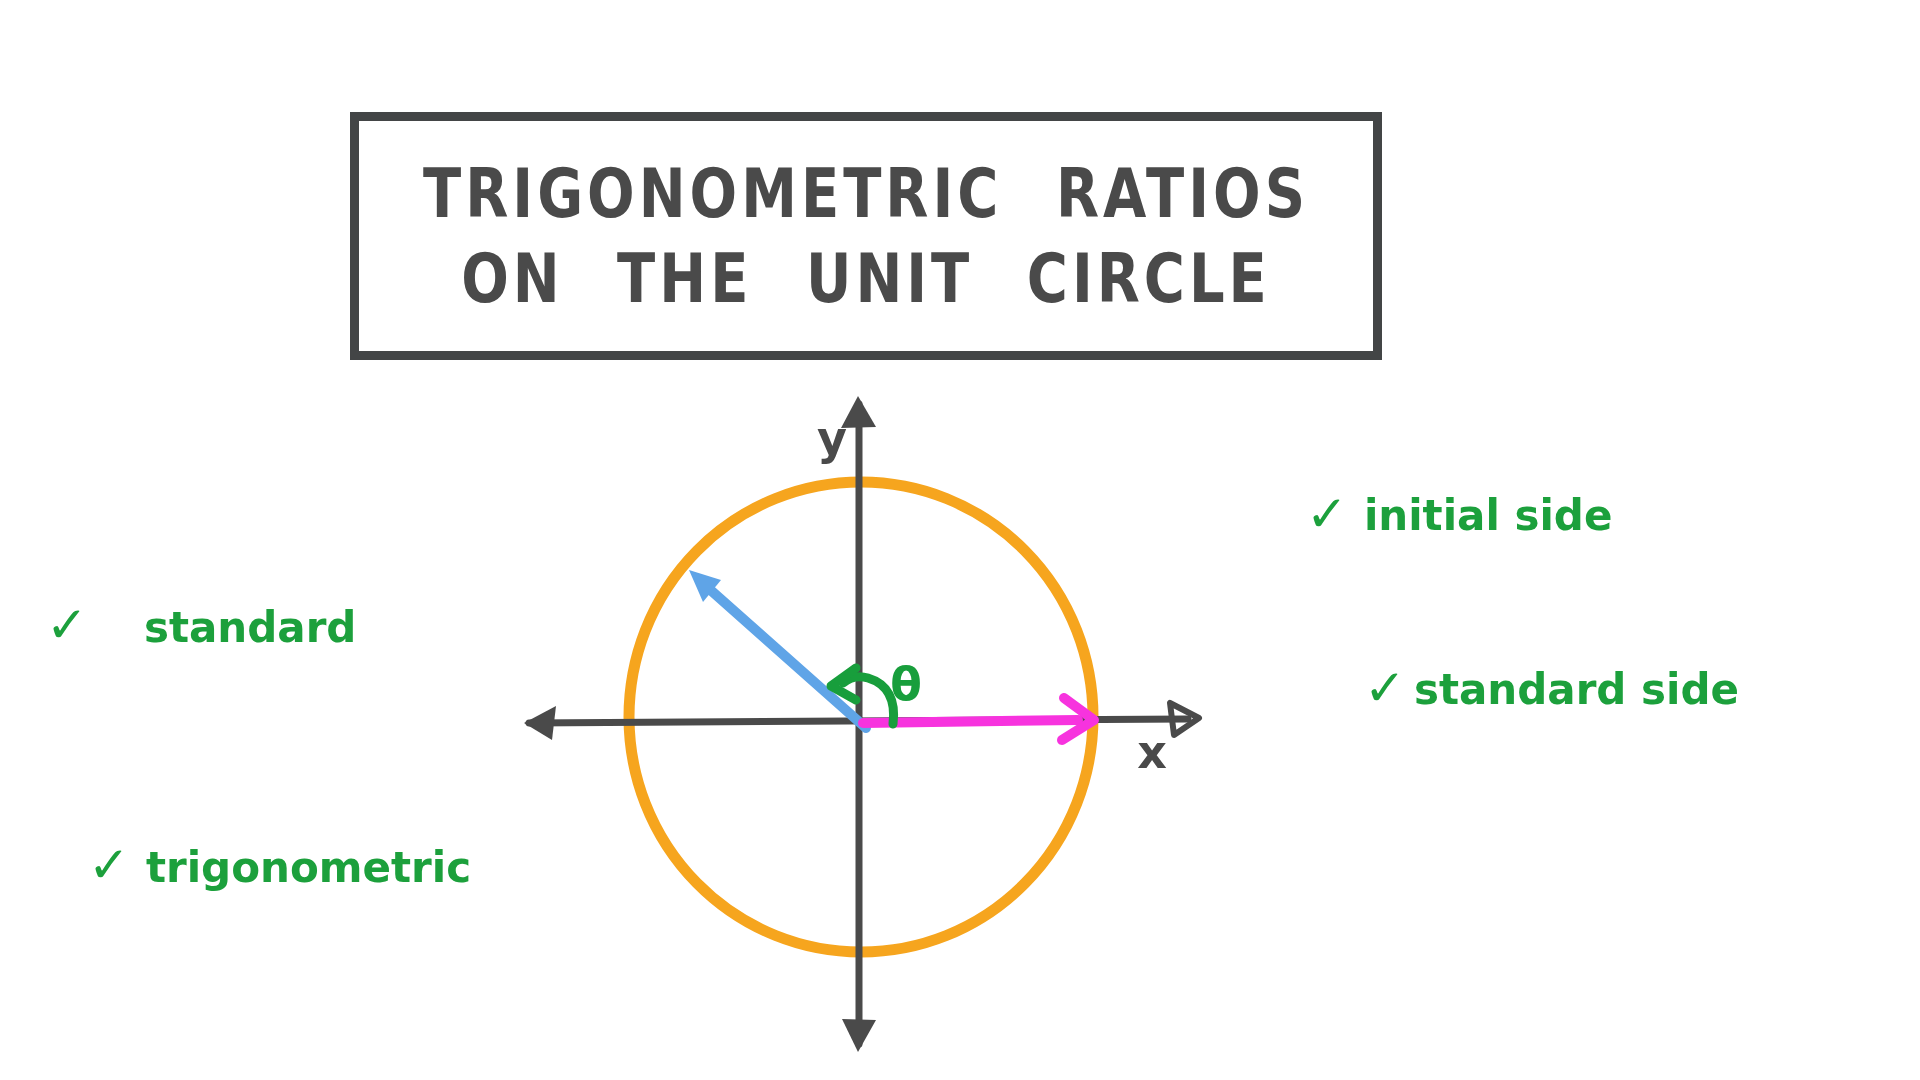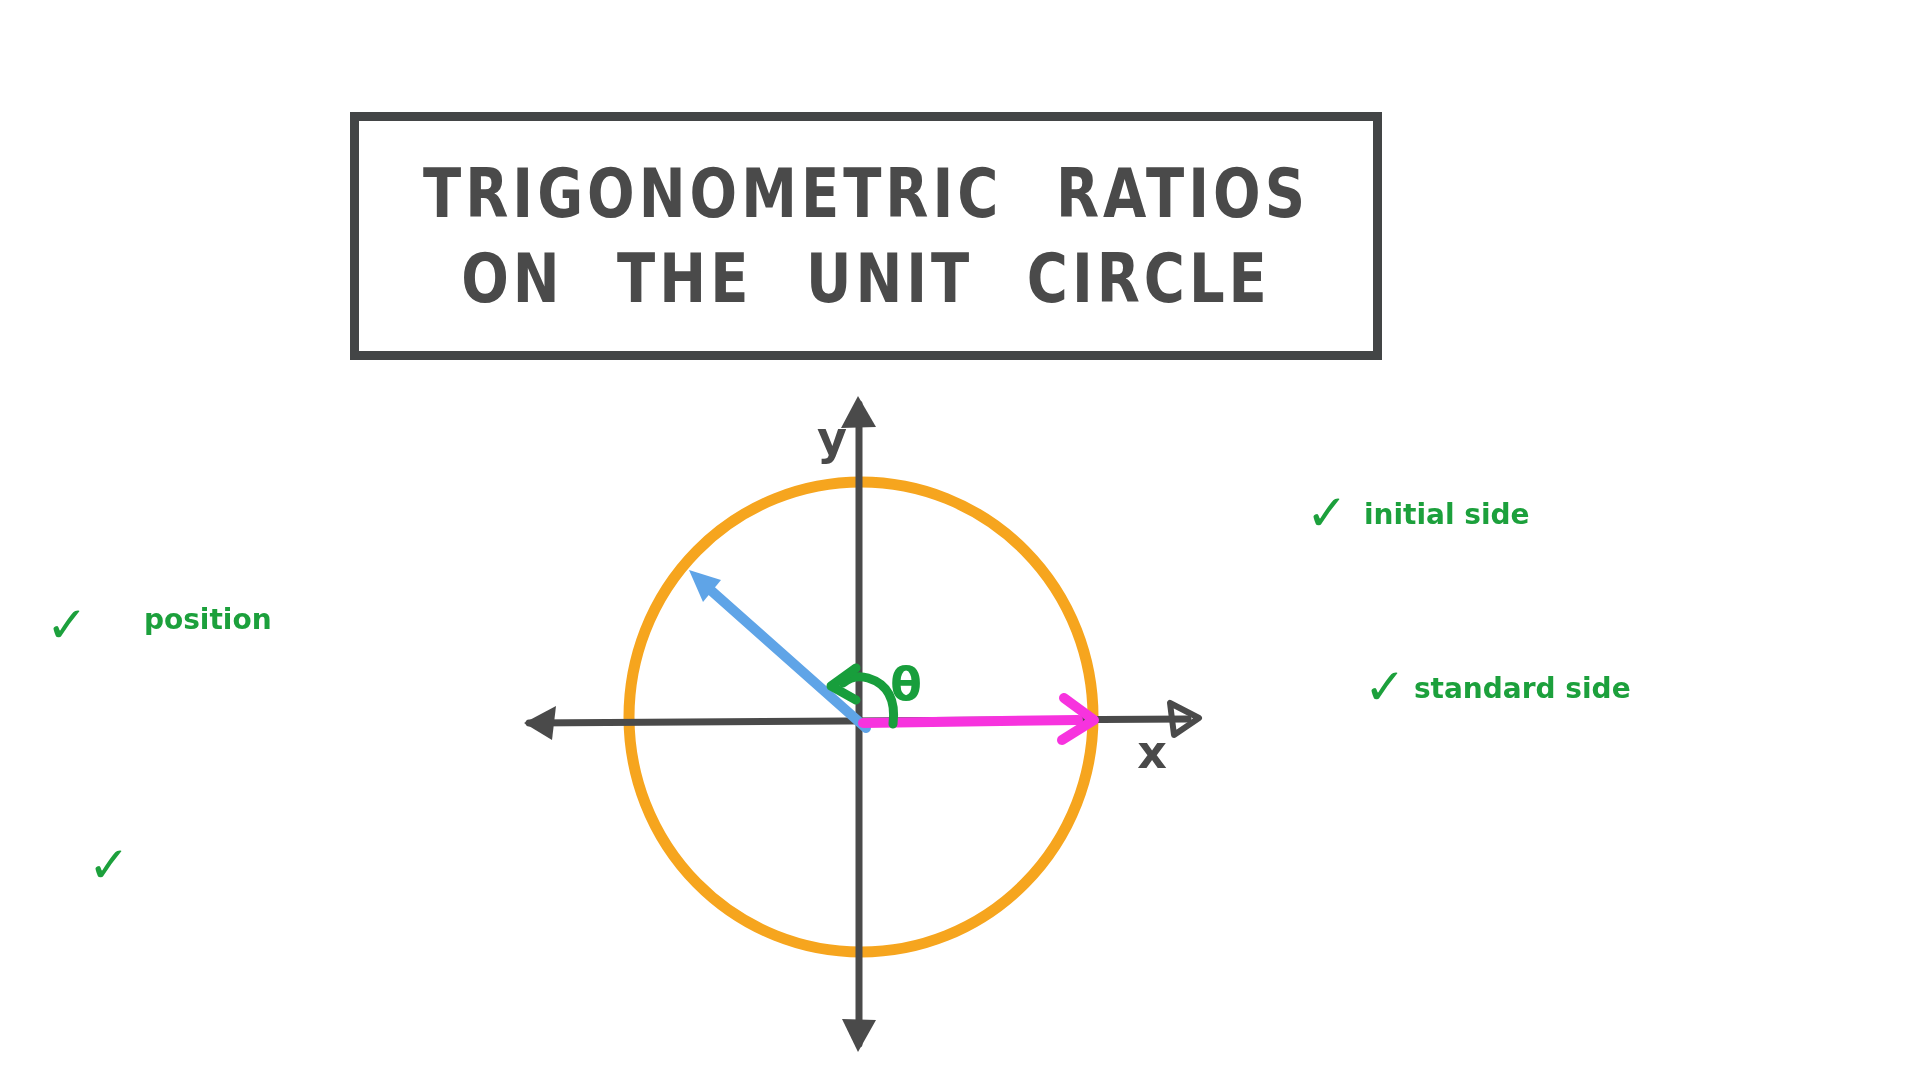--- a/index.html
+++ b/index.html
@@ -55,21 +55,21 @@
     color:#1ca03c;
     font-weight:700;
     white-space:nowrap;
   }
   .note .check {
     font-size:50px;
     line-height:1;
     margin-top:-4px;
   }
   .note .note-text {
-    font-size:28px;
+    font-size:42px;
     line-height:1.12;
   }
   .note-standard       { left:46px;  top:604px; gap:22px; }
   .note-standard .l2   { padding-left:34px; }
   .note-trig           { left:88px;  top:844px; gap:16px; }
   .note-trig .l2       { padding-left:10px; }
   .note-initial        { left:1306px; top:492px; gap:16px; align-items:center; }
   .note-terminal       { left:1364px; top:666px; gap:8px;  align-items:center; }
 </style>
 </head>
@@ -104,27 +104,28 @@
     <polyline points="856,668 831,686 856,700" fill="none" stroke-width="9" stroke-linecap="round" stroke-linejoin="round" stroke="#189E3C"></polyline>
 
     <text x="832" y="454" font-size="46" text-anchor="middle" fill="#4A4A4A">y</text>
     <text x="1152" y="768" font-size="46" text-anchor="middle" fill="#4A4A4A">x</text>
     <text x="906" y="700" font-size="46" text-anchor="middle" fill="#189E3C">θ</text>
   </svg>
 
   <div class="note note-standard">
     <span class="check">✓</span>
     <div class="note-text">
-      <div class="l2">position</div>
+      <div class="l2">standard</div>
     </div>
   </div>
 
   <div class="note note-trig">
     <span class="check">✓</span>
     <div class="note-text">
+      <div class="l1">trigonometric</div>
     </div>
   </div>
 
   <div class="note note-initial">
     <span class="check">✓</span>
     <div class="note-text">initial side</div>
   </div>
 
   <div class="note note-terminal">
     <span class="check">✓</span>

